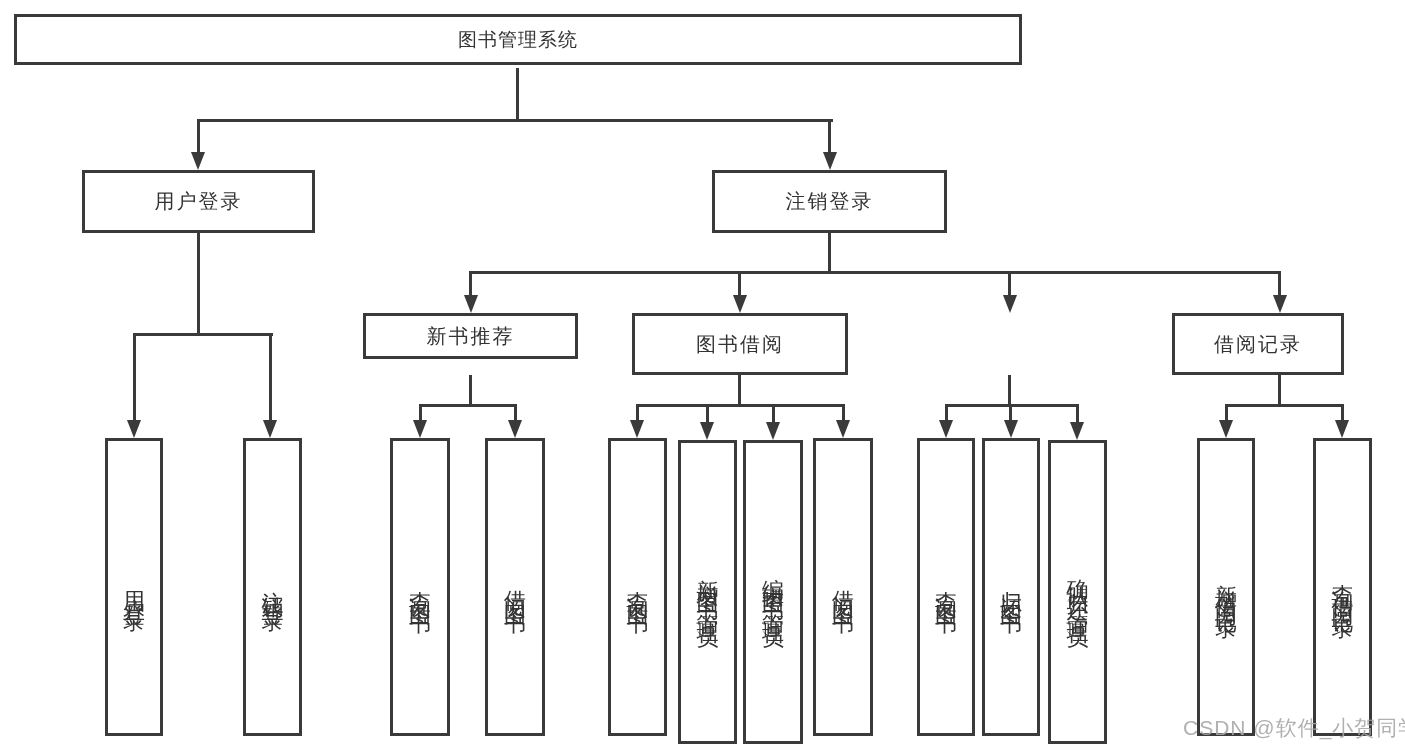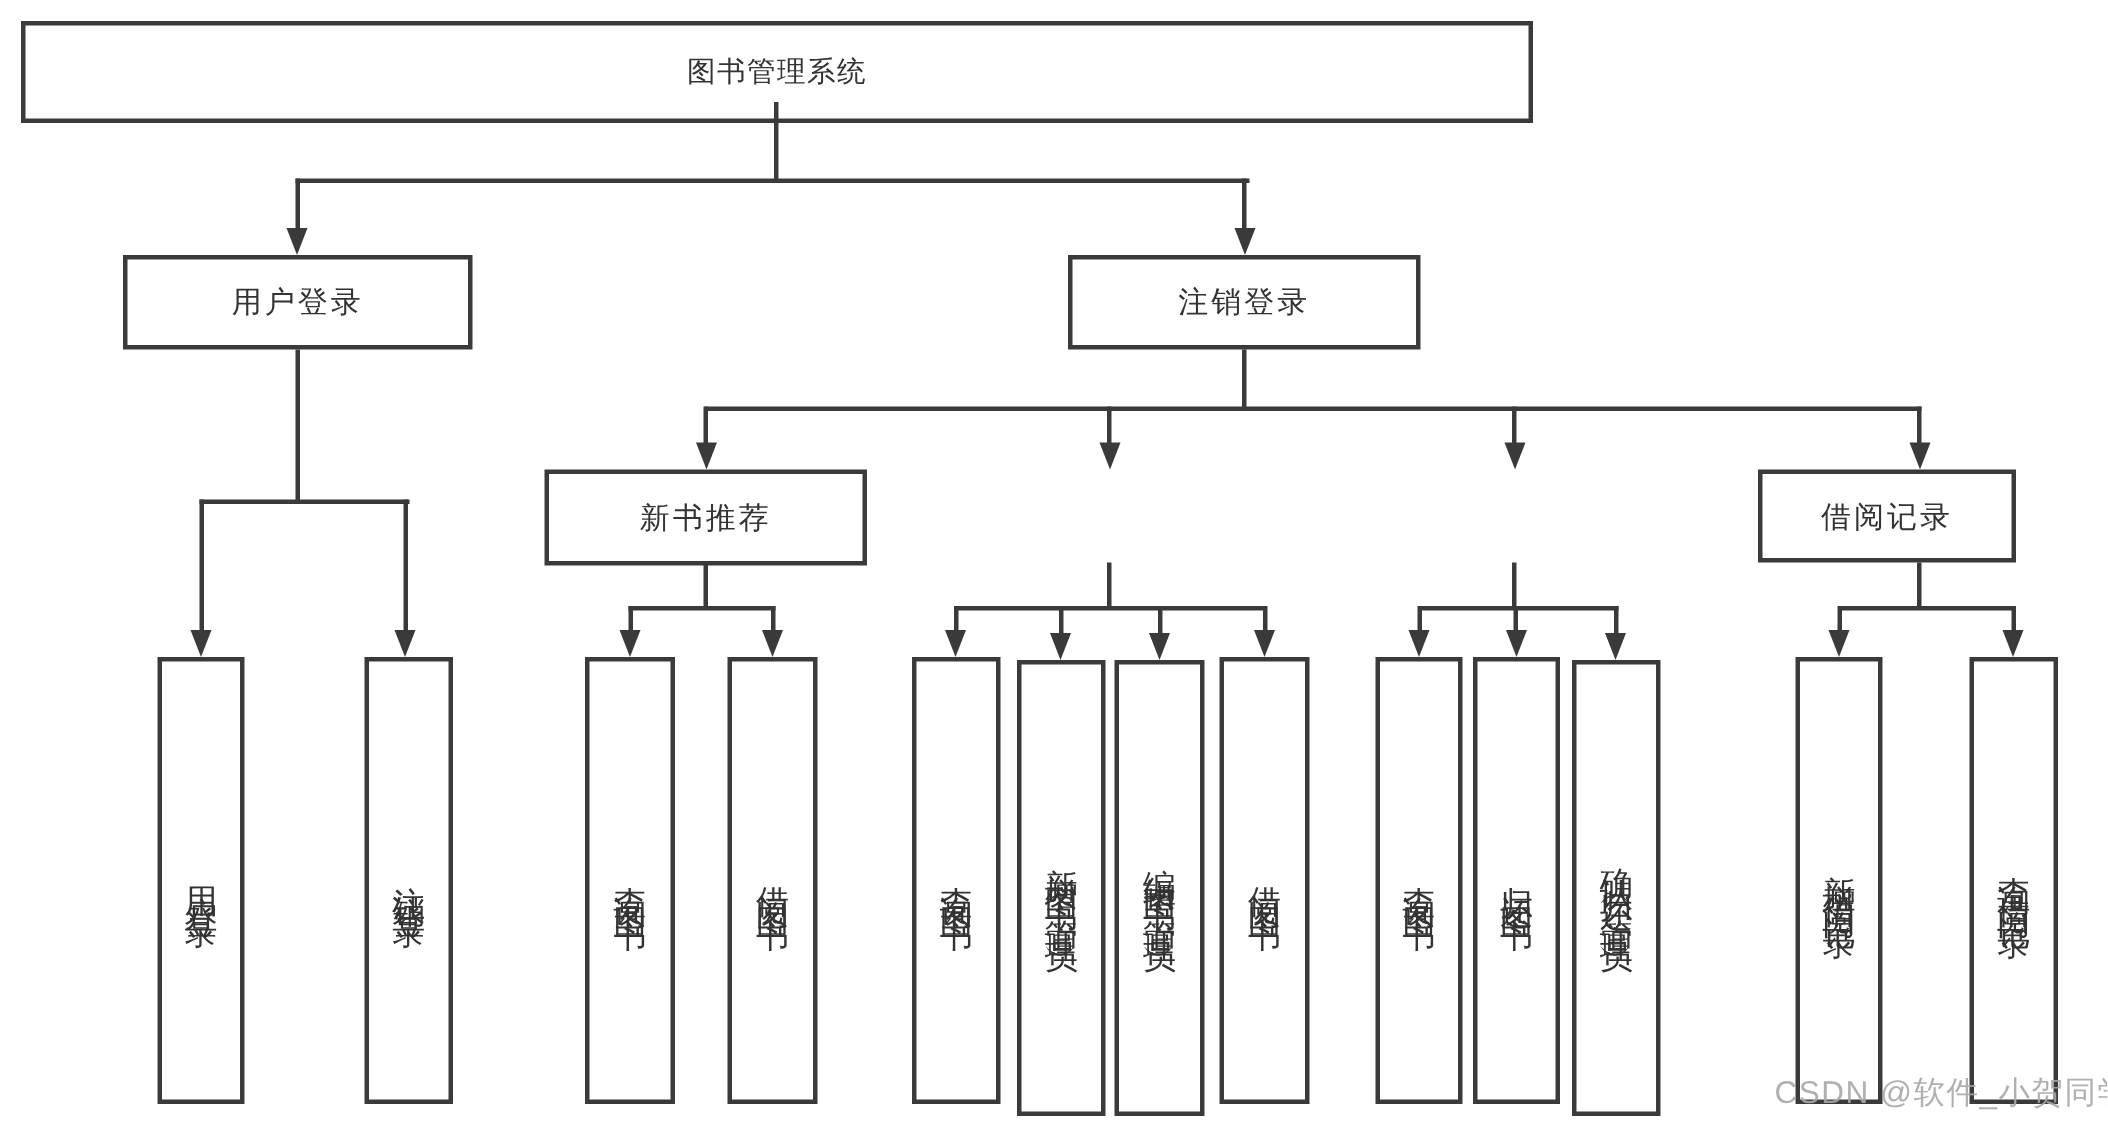--- a/index.html
+++ b/index.html
@@ -39,21 +39,21 @@
     position:absolute;left:1183px;top:714px;z-index:10;
     font-size:21px;letter-spacing:1px;color:var(--watermark);
     opacity:.9;white-space:nowrap;
   }
 </style>
 </head>
 <body>
 
 <div class="diagram">
 
-  <div class="box hbox root" style="left:14px;top:14px;width:1008px;height:68px">
+  <div class="box hbox root" style="left:14px;top:14px;width:1008px;height:51px">
     <span>图书管理系统</span>
   </div>
 
   <div class="vline" style="left:516px;top:68px;height:52px"></div>
   <div class="hline" style="left:197px;top:119px;width:636px"></div>
   <div class="vline" style="left:197px;top:119px;height:36px"></div>
   <div class="arrow" style="left:191px;top:152px"></div>
   <div class="vline" style="left:828px;top:119px;height:36px"></div>
   <div class="arrow" style="left:823px;top:152px"></div>
 
@@ -75,22 +75,25 @@
   <div class="hline" style="left:470px;top:271px;width:811px"></div>
   <div class="vline" style="left:469px;top:271px;height:26px"></div>
   <div class="arrow" style="left:464px;top:295px"></div>
   <div class="vline" style="left:738px;top:271px;height:26px"></div>
   <div class="arrow" style="left:733px;top:295px"></div>
   <div class="vline" style="left:1008px;top:271px;height:26px"></div>
   <div class="arrow" style="left:1003px;top:295px"></div>
   <div class="vline" style="left:1278px;top:271px;height:26px"></div>
   <div class="arrow" style="left:1273px;top:295px"></div>
 
-  <div class="box hbox" style="left:363px;top:313px;width:215px;height:64px">
+  <div class="box hbox" style="left:363px;top:313px;width:215px;height:46px">
     <span>新书推荐</span>
+  </div>
+  <div class="box hbox" style="left:632px;top:313px;width:216px;height:62px">
+    <span>图书借阅</span>
   </div>
   <div class="box hbox" style="left:1172px;top:313px;width:172px;height:62px">
     <span>借阅记录</span>
   </div>
 
   <div class="vline" style="left:469px;top:375px;height:31px"></div>
   <div class="hline" style="left:419px;top:404px;width:98px"></div>
   <div class="vline" style="left:419px;top:404px;height:18px"></div>
   <div class="arrow" style="left:413px;top:420px"></div>
   <div class="vline" style="left:514px;top:404px;height:18px"></div>

